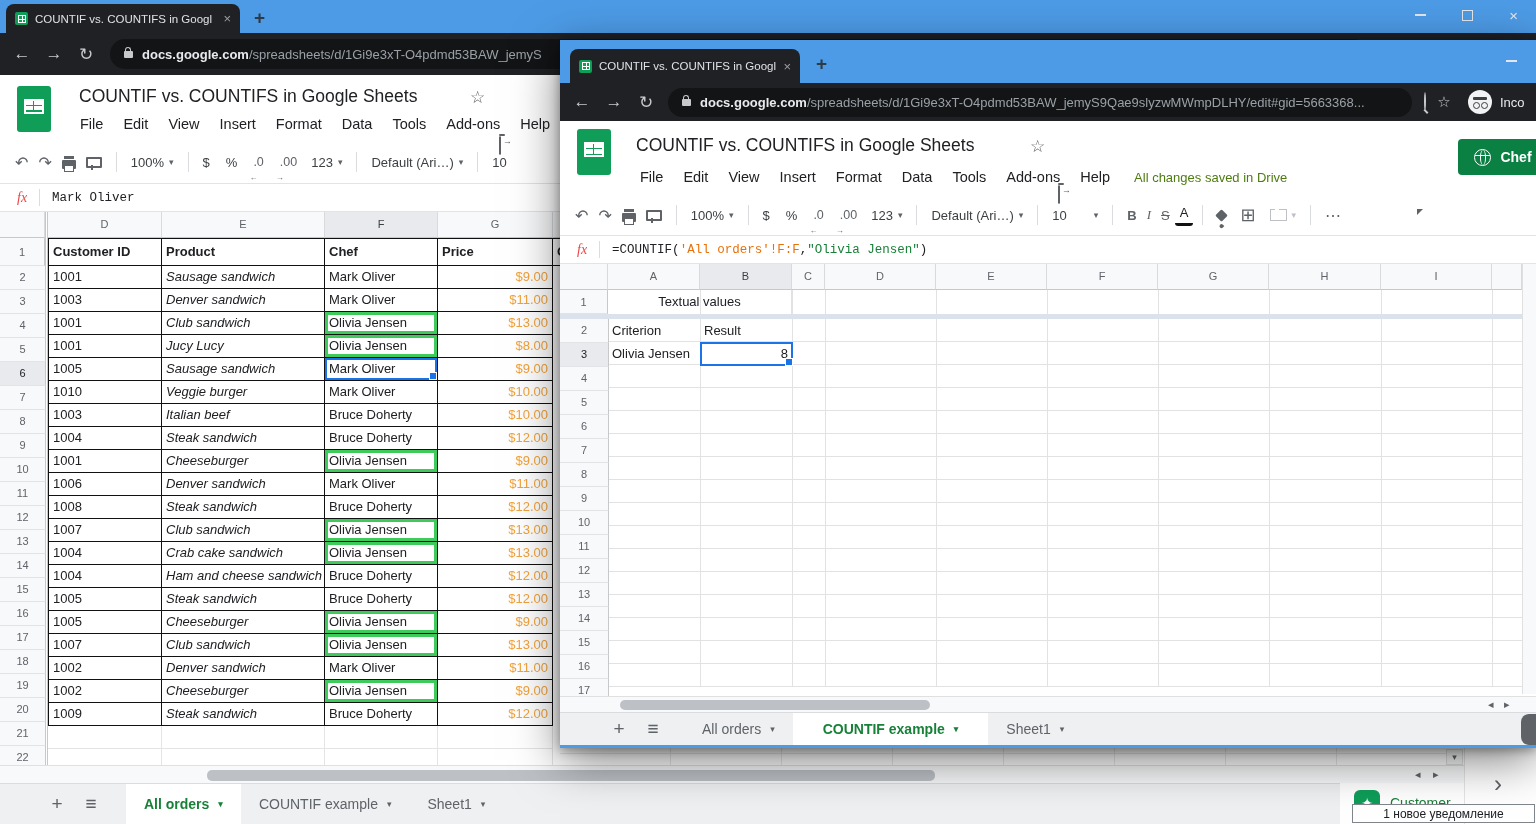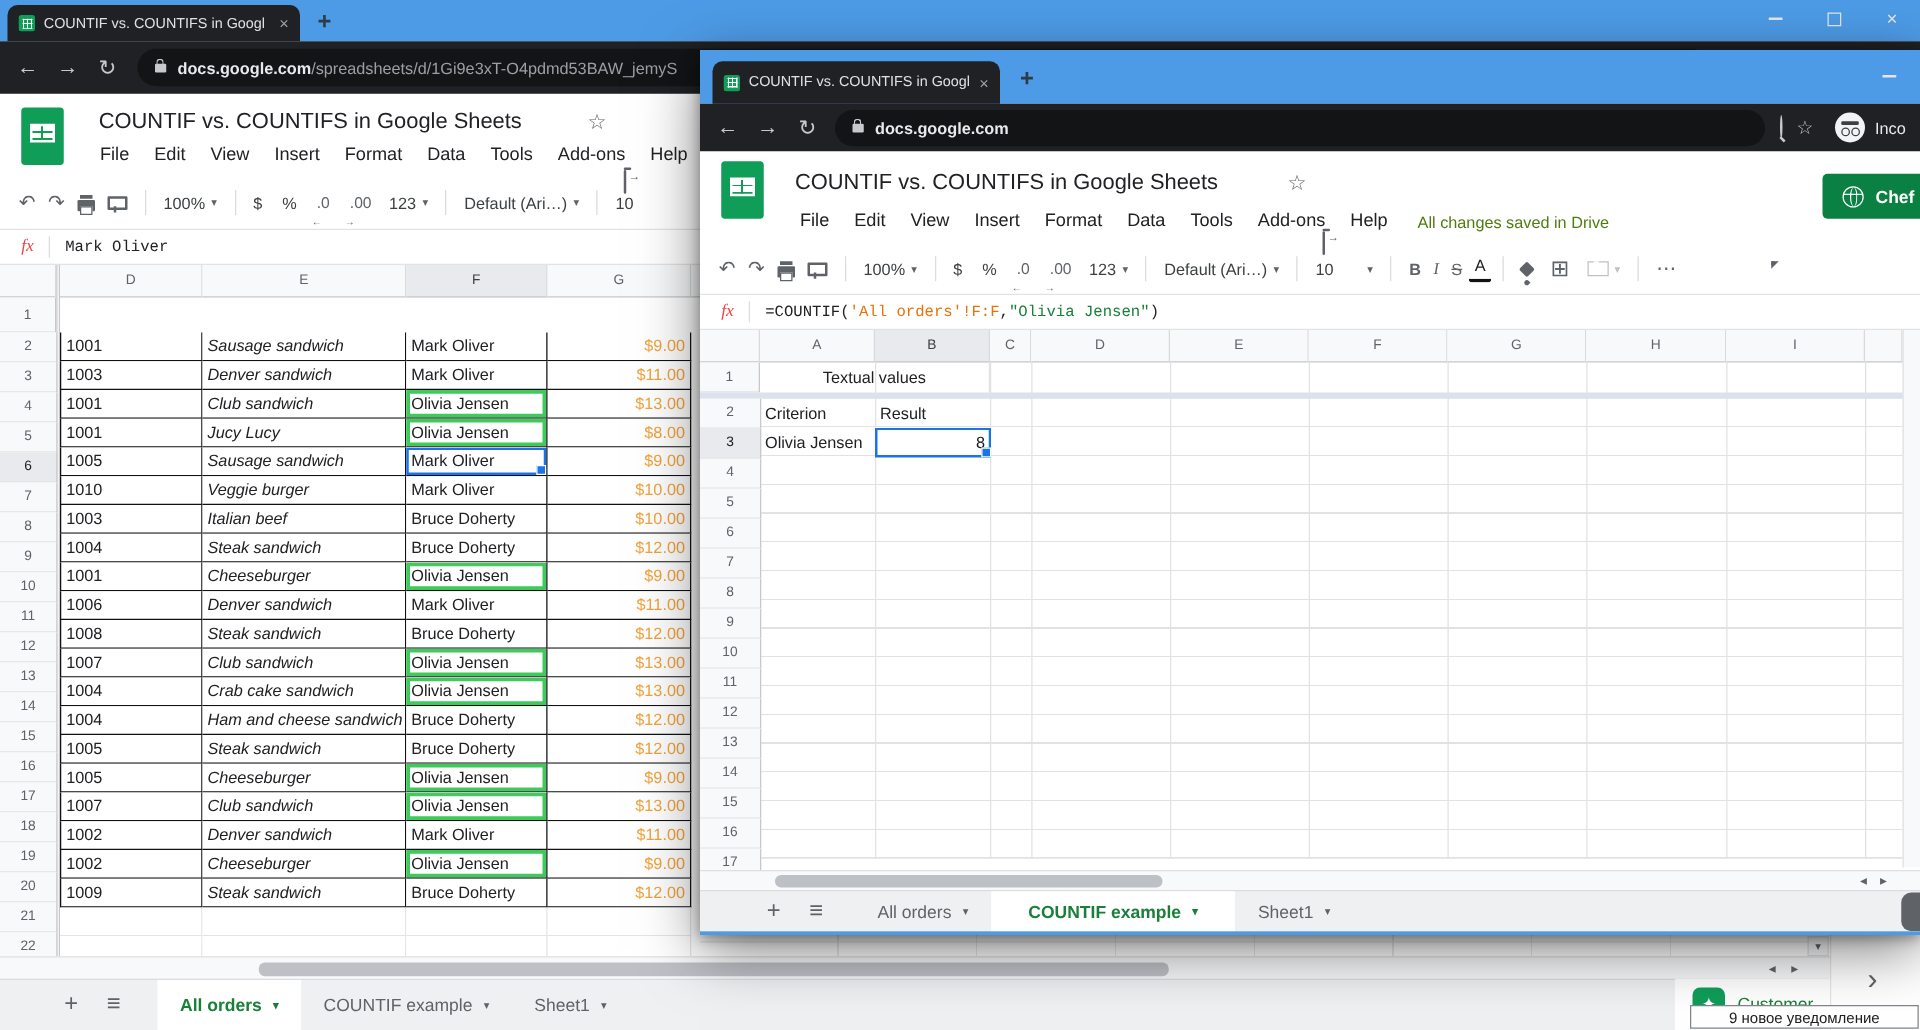--- a/index.html
+++ b/index.html
@@ -299,20 +299,27 @@
           <div class="rnum" style="height:23px">19</div>
 
           <div class="rnum" style="height:23px">20</div>
 
           <div class="rnum" style="height:23px">21</div>
 
           <div class="rnum" style="height:23px">22</div>
 
       </div>
 
+      <div class="abs bgrow" style="left:48px;top:26px;height:28px">
+        <div class="bgc cid bg1cell" style="text-align:left">Customer ID</div>
+        <div class="bgc cprod bg1cell" style="font-style:normal">Product</div>
+        <div class="bgc cchef bg1cell">Chef</div>
+        <div class="bgc cprice bg1cell" style="text-align:left;color:#202124">Price</div>
+        <div class="bgc bg1cell" style="width:40px">C</div>
+      </div>
 
       <div class="abs" style="left:48px;top:54px">
 
           <div class="bgrow">
             <div class="bgc cid">1001</div>
             <div class="bgc cprod">Sausage sandwich</div>
             <div class="bgc cchef">Mark Oliver</div>
             <div class="bgc cprice">$9.00</div>
           </div>
 
@@ -496,21 +503,21 @@
     </div>
 
     
     <div class="abs" style="left:1340px;top:783px;width:124px;height:41px;background:#fff"></div>
     <div class="abs explore-ic" style="left:1354px;top:790px;width:26px;height:26px">
         <span>✦</span>
       </div>
     <div class="abs" style="left:1390px;top:795px;font-size:14px;color:#188038">Customer</div>
     <div class="abs" style="left:1464px;top:748px;width:72px;height:76px;background:#fff;border-left:1px solid #e5e5e5"></div>
     <div class="abs" style="left:1494px;top:770px;font-size:24px;color:#5f6368">›</div>
-    <div class="abs tooltip" style="left:1352px;top:804px;width:183px;height:19px">9 новое уведомление</div>
+    <div class="abs tooltip" style="left:1352px;top:804px;width:183px;height:19px">1 новое уведомление</div>
   </div>
 
   <div class="abs" id="fgwin">
 
     
     <div class="abs tabstrip" style="left:0;top:0;width:976px;height:43px">
       <div class="abs ctab" style="left:10px;top:9px;width:230px;height:34px">
         <span class="favicon">
             <span class="gridp"></span>
           </span>
@@ -522,20 +529,21 @@
     </div>
 
     
     <div class="abs ctoolbar" style="left:0;top:43px;width:976px;height:38px">
       <span class="navic" style="margin-left:6px">←</span>
       <span class="navic">→</span>
       <span class="navic">↻</span>
       <div class="omnibox" style="width:716px;height:29px;margin-left:6px;flex:none">
         <span class="ic-lock"></span>
         <span class="urlhost">docs.google.com</span>
+          <span class="urlpath">/spreadsheets/d/1Gi9e3xT-O4pdmd53BAW_jemyS9Qae9slyzwMWmpDLHY/edit#gid=5663368...</span>
       </div>
       <span style="margin-left:12px"><span class="ic-zoomglass"></span></span>
       <span class="navic" style="font-size:15px;margin-left:2px">☆</span>
       <span class="incog-badge" style="margin-left:8px">
           <span class="hat"></span>
           <span class="g1"></span>
           <span class="g2"></span>
         </span>
       <span style="color:#e8eaed;font-size:13px;margin-left:8px;white-space:nowrap">Inco</span>
     </div>

